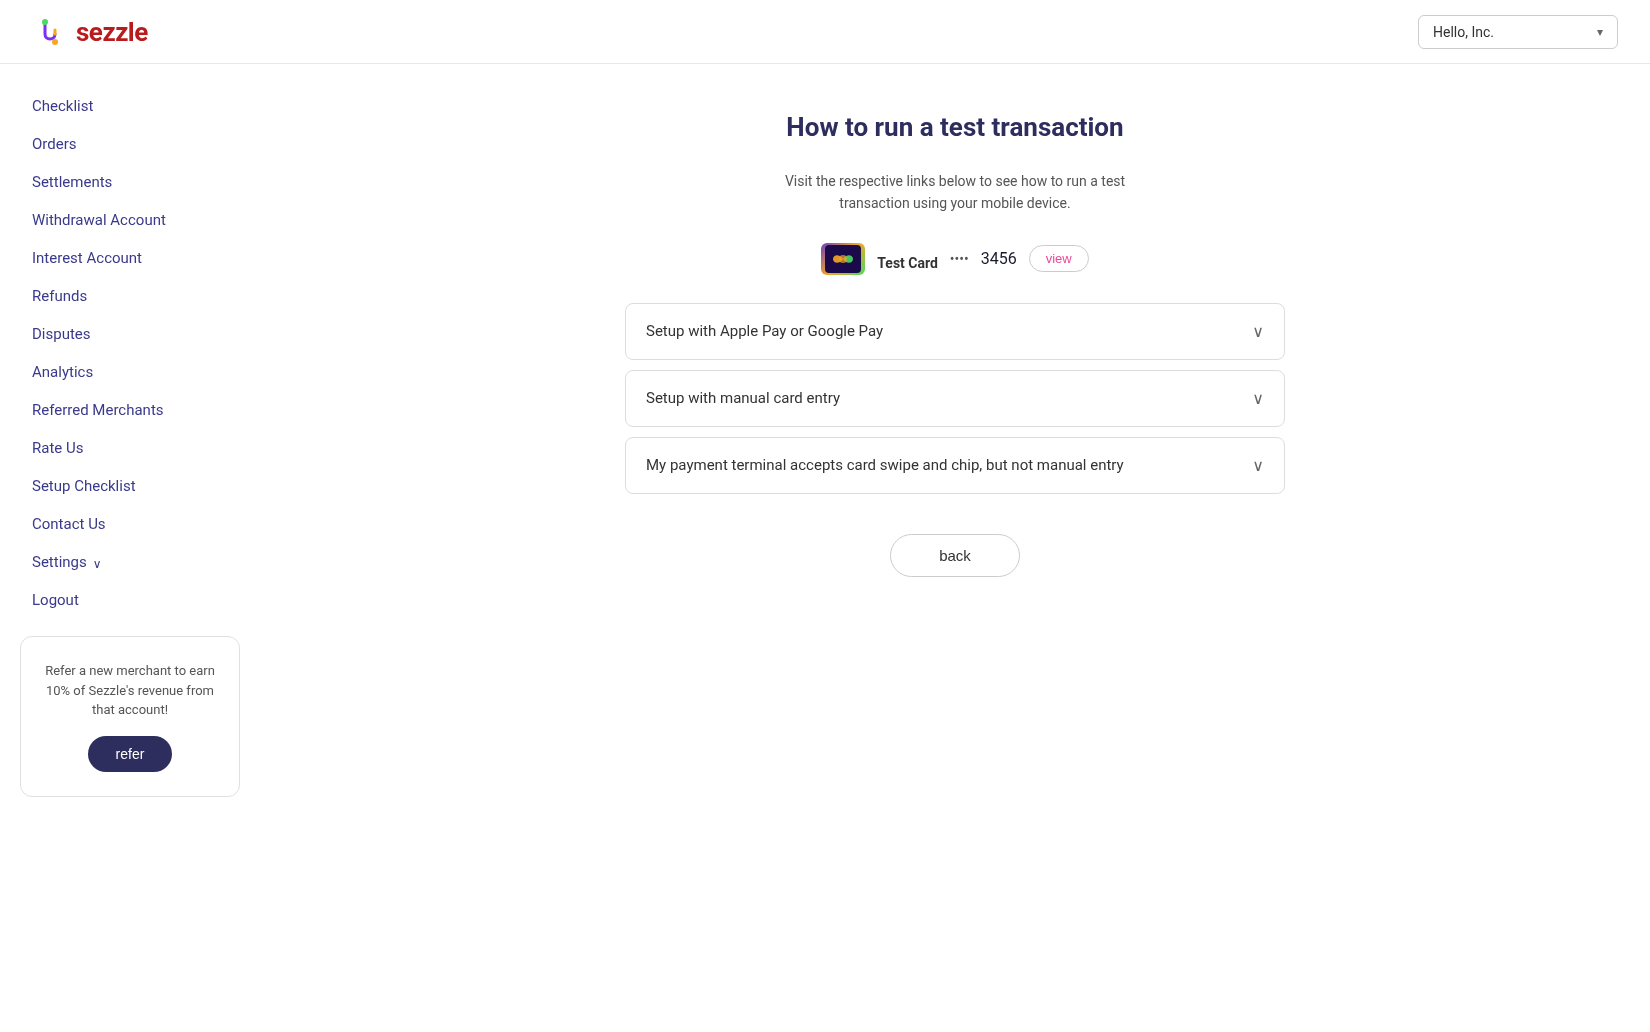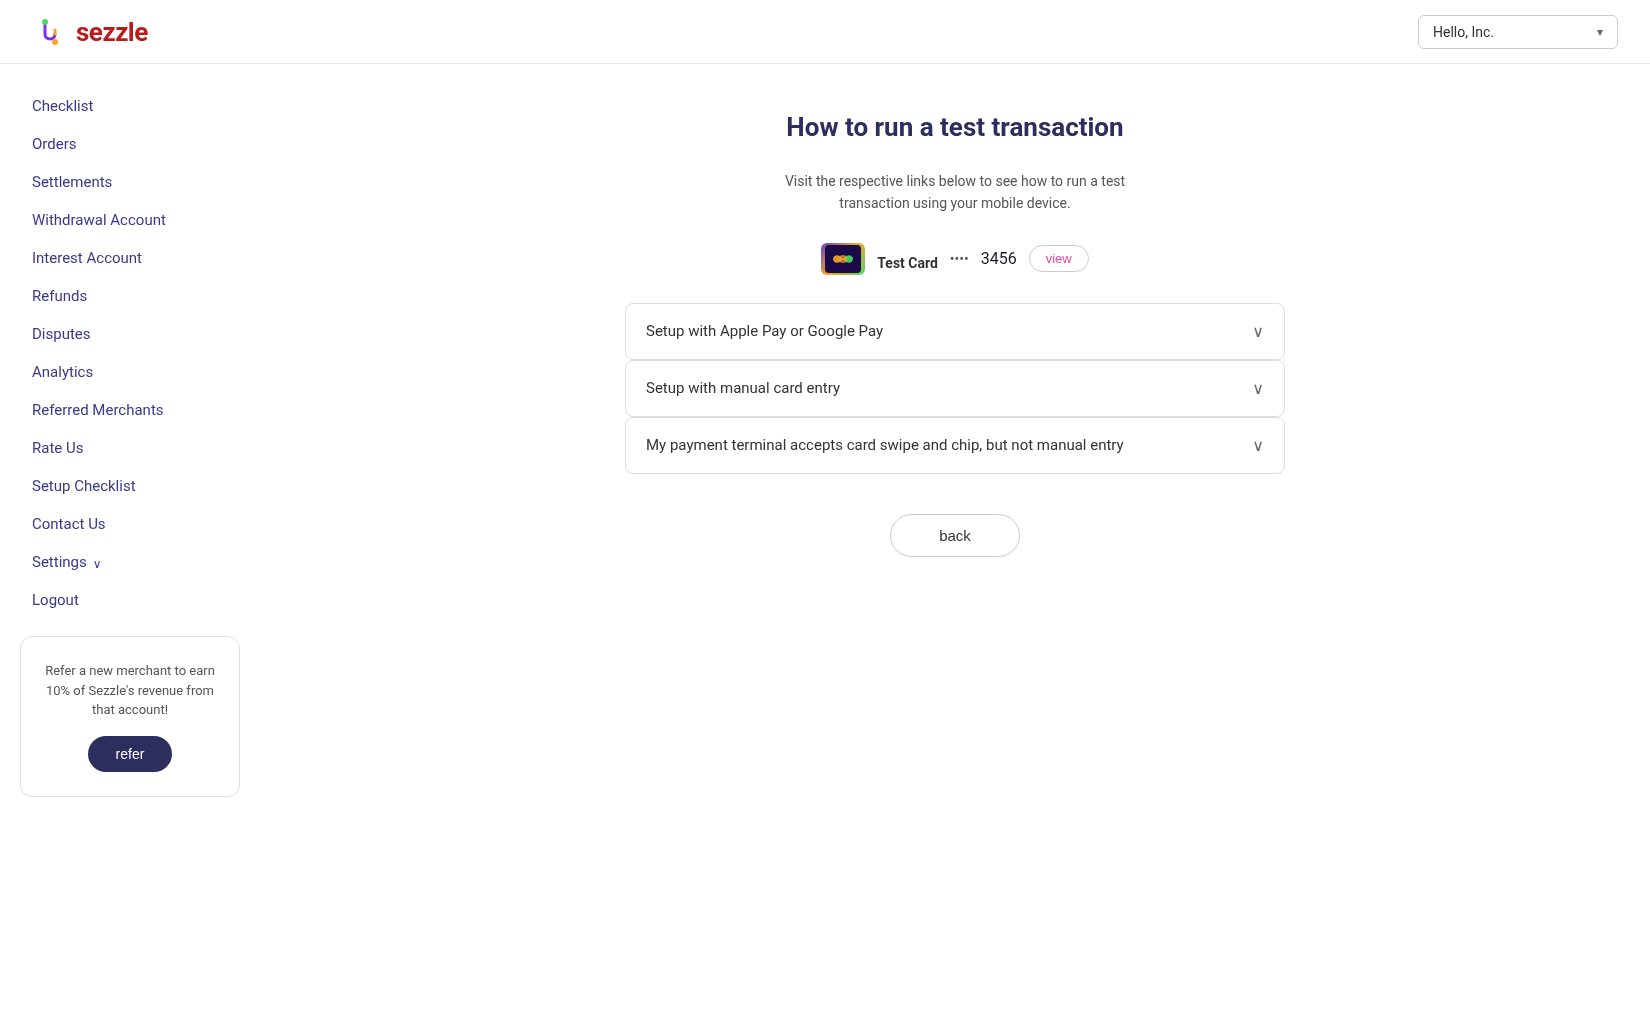--- a/index.html
+++ b/index.html
@@ -171,20 +171,21 @@
       cursor: pointer;
       color: #ec4899;
     }
 
     
     .accordion-container {
       width: 100%;
       max-width: 660px;
       display: flex;
       flex-direction: column;
+      gap: 10px;
       margin-bottom: 40px;
     }
     .accordion-item {
       border: 1px solid #ddd;
       border-radius: 8px;
       padding: 18px 20px;
       display: flex;
       align-items: center;
       justify-content: space-between;
       cursor: pointer;

